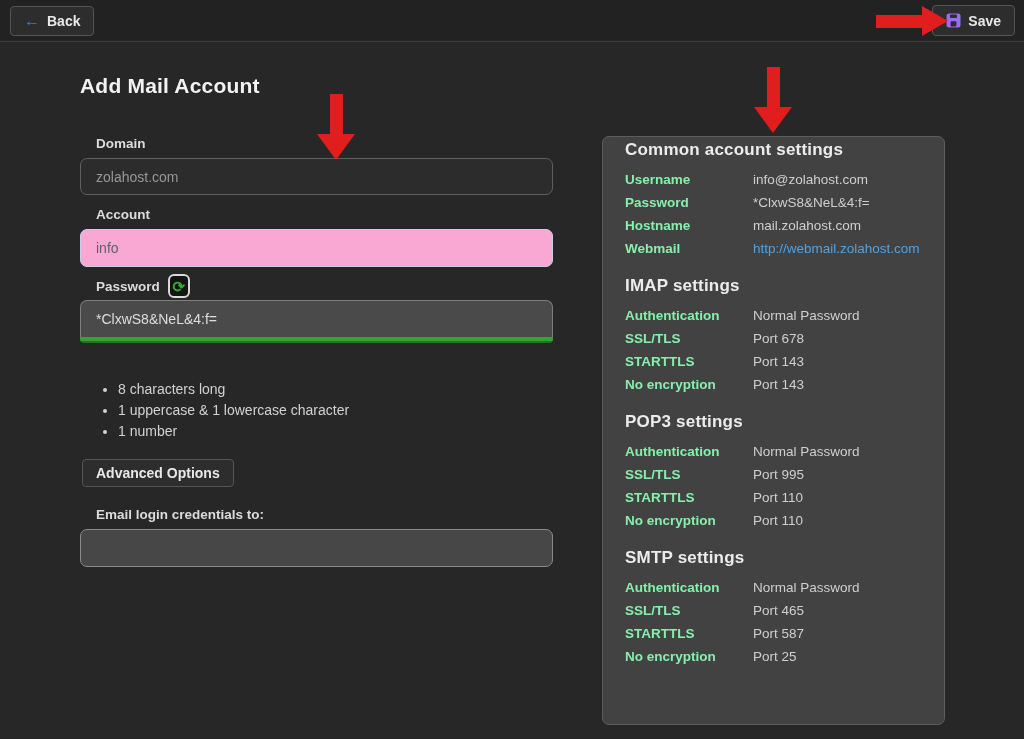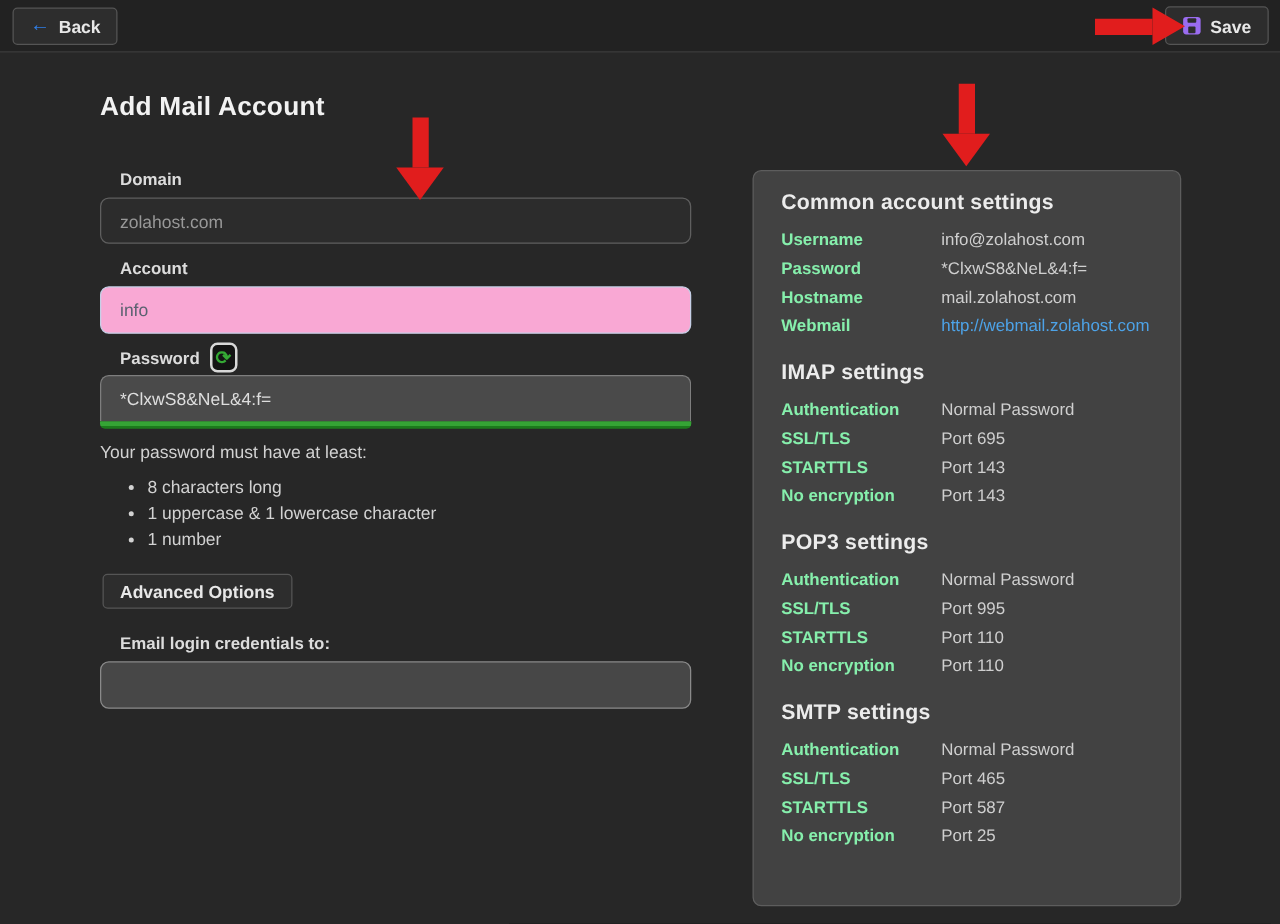--- a/index.html
+++ b/index.html
@@ -71,21 +71,21 @@
   .req-list li { margin-bottom:5px; }
   .adv-btn { position:absolute; left:82px; top:459px; height:28px; }
   .email-input {
     top:529px; height:38px; background:#474747;
     border:1px solid #8a8a8a; color:#e0e0e0;
   }
   
   .panel {
     position:absolute; left:602px; top:136px; width:343px; height:589px;
     background:#424242; border:1px solid #5d5d5d; border-radius:7px;
-    padding:15px 22px; color:#d6d6d6;
+    padding:3px 22px; color:#d6d6d6;
   }
   .panel h2 {
     font-size:17px; font-weight:bold; color:#ececec; letter-spacing:.2px;
     margin-bottom:11px;
   }
   .panel h2 + .srows { margin-bottom:19px; }
   .srow { display:flex; margin-bottom:6px; font-size:13.5px; line-height:17px; }
   .slabel { width:128px; font-weight:bold; color:#86efac; flex-shrink:0; }
   .sval { color:#cfcfcf; }
   .link { color:#4da3e8; cursor:pointer; }
@@ -137,21 +137,20 @@
 
   <div class="password-label-row">
     <span class="field-label" style="position:static">Password</span>
     <span class="refresh-box">
       <span>⟳</span>
     </span>
   </div>
   <input class="text-input password-input" type="text" value="*ClxwS8&amp;NeL&amp;4:f=" style="">
   <div class="strength-bar"></div>
 
-  <div class="req-title">Your password must have at least:</div>
   <ul class="req-list">
     <li>8 characters long</li>
     <li>1 uppercase &amp; 1 lowercase character</li>
     <li>1 number</li>
   </ul>
 
   <button class="btn adv-btn">
     <span>Advanced Options</span>
   </button>
 
@@ -181,21 +180,21 @@
     </div>
 
     <h2>IMAP settings</h2>
     <div class="srows">
       <div class="srow">
         <span class="slabel">Authentication</span>
         <span class="sval">Normal Password</span>
       </div>
       <div class="srow">
         <span class="slabel">SSL/TLS</span>
-        <span class="sval">Port 695</span>
+        <span class="sval">Port 678</span>
       </div>
       <div class="srow">
         <span class="slabel">STARTTLS</span>
         <span class="sval">Port 143</span>
       </div>
       <div class="srow">
         <span class="slabel">No encryption</span>
         <span class="sval">Port 143</span>
       </div>
     </div>

